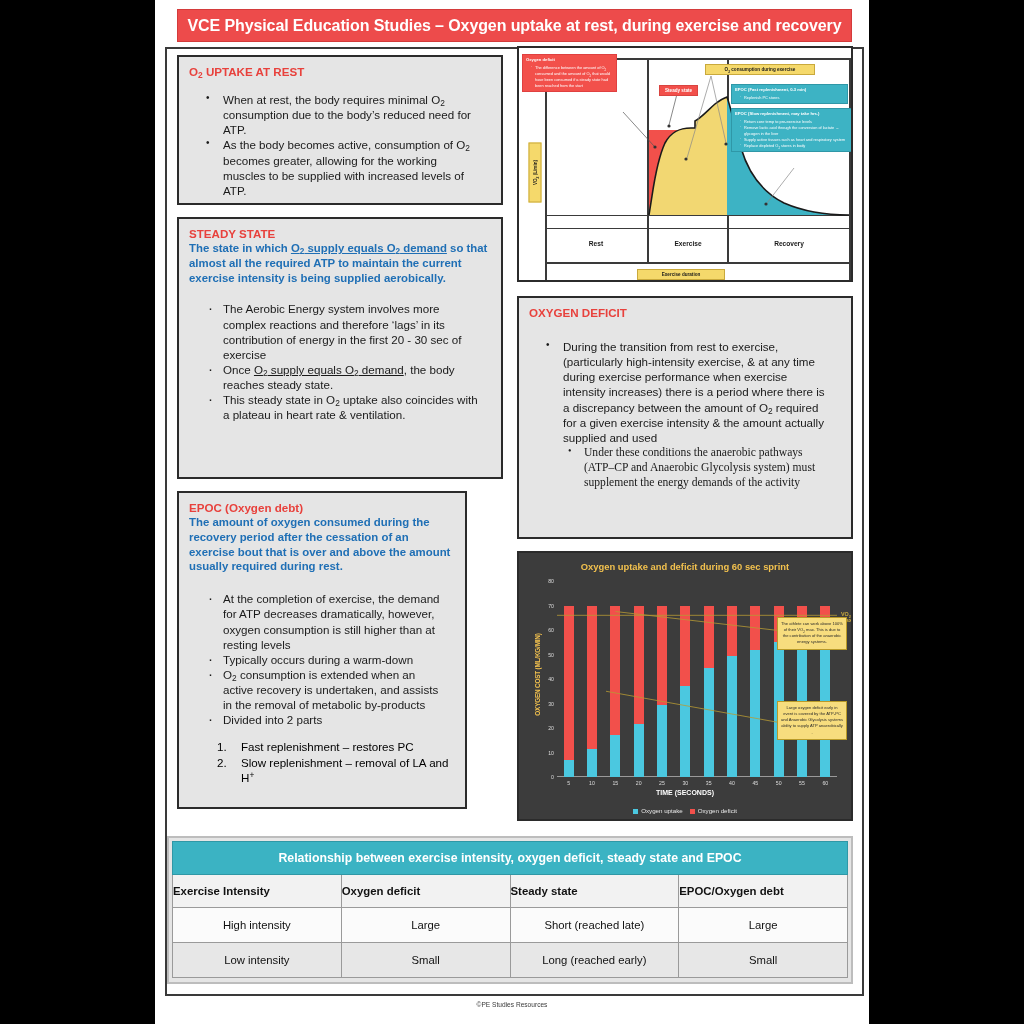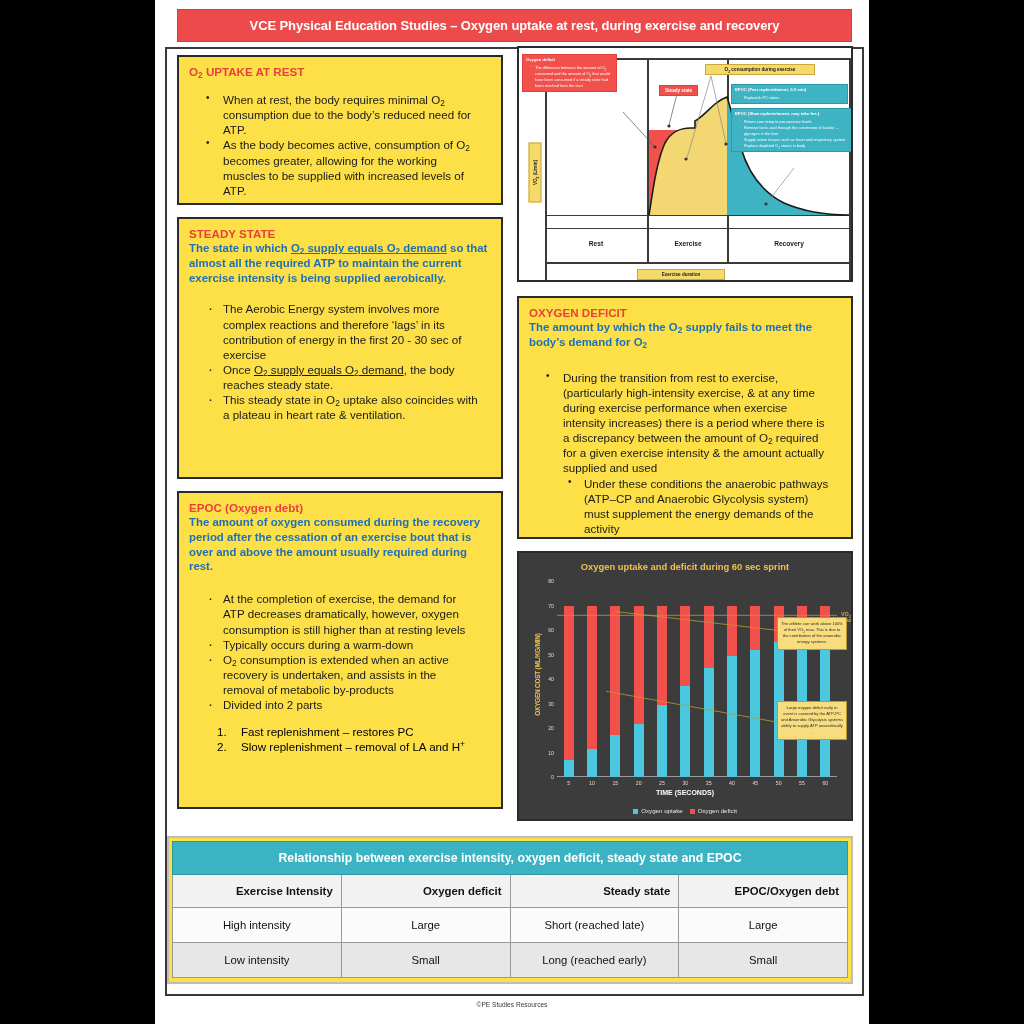--- a/index.html
+++ b/index.html
@@ -22,34 +22,34 @@
   }
   
   .title-bar {
     position: absolute;
     left: 22px; top: 9px; width: 675px; height: 33px;
     background: #ED4B4B;
     border: 1px solid #d43b3b;
     display: flex; align-items: center; justify-content: center;
     color: #fff;
     font-weight: bold;
-    font-size: 13px;
+    font-size: 16px;
     letter-spacing: -0.1px;
   }
   
   .frame {
     position: absolute;
     left: 10px; top: 47px; width: 699px; height: 949px;
     border: 2px solid #3a3a3a;
     background: #fff;
   }
   
   .card {
     position: absolute;
-    background: #fde047;
+    background: #e5e5e5;
     border: 2px solid #2b2b2b;
   }
   .card-head-red {
     color: #E8413C;
     font-weight: bold;
     font-size: 11.6px;
     margin: 0 0 1px 0;
   }
   .card-def-blue {
     color: #1F6FB5;
@@ -194,21 +194,21 @@
   
   #tablecard { left: 12px; top: 836px; width: 686px; height: 148px; }
   .tbl { width: 100%; border-collapse: collapse; table-layout: fixed; }
   .tbl .banner td {
     background: #3BB3C3; color: #fff; font-weight: bold;
     text-align: center; font-size: 12.3px; padding: 9px 4px;
     border: 1px solid #2f98a6;
   }
   .tbl th {
     background: #F2F2F2; color: #111; font-weight: bold;
-    font-size: 11.4px; text-align: right; padding: 10px 8px;
+    font-size: 11.4px; text-align: left; padding: 10px 0;
     border: 1px solid #9a9a9a;
   }
   .tbl td.cell {
     background: #FBFBFB; color: #111; font-size: 11.3px;
     text-align: center; padding: 11px 4px;
     border: 1px solid #9a9a9a;
   }
   .tbl tr.alt td.cell { background: #E7E7E7; }
   .footer-note {
     position: absolute; left: 0; right: 0; top: 1001px;
@@ -242,21 +242,21 @@
       <div class="card-def-blue">
         The state in which <span class="ul">O<sub>2</sub> supply equals O<sub>2</sub> demand</span> so that almost all the required ATP to maintain the current exercise intensity is being supplied aerobically.
       </div>
       <ul class="bl small-bullet" style="margin-top:16px;">
         <li>The Aerobic Energy system involves more complex reactions and therefore ‘lags’ in its contribution of energy in the first 20 - 30 sec of exercise</li>
         <li>Once <span class="ul">O<sub>2</sub> supply equals O<sub>2</sub> demand</span>, the body reaches steady state.</li>
         <li>This steady state in O<sub>2</sub> uptake also coincides with a plateau in heart rate &amp; ventilation.</li>
       </ul>
     </div>
 
-    <div class="card" style="left:22px; top:491px; width:326px; height:318px; padding:8px 10px 6px 10px;">
+    <div class="card" style="left:22px; top:491px; width:290px; height:318px; padding:8px 10px 6px 10px;">
       <div class="card-head-red">EPOC (Oxygen debt)</div>
       <div class="card-def-blue">The amount of oxygen consumed during the recovery period after the cessation of an exercise bout that is over and above the amount usually required during rest.</div>
       <ul class="bl small-bullet" style="margin-top:17px;">
         <li>At the completion of exercise, the demand for ATP decreases dramatically, however, oxygen consumption is still higher than at resting levels</li>
         <li>Typically occurs during a warm-down</li>
         <li>O<sub>2</sub> consumption is extended when an active recovery is undertaken, and assists in the removal of metabolic by-products</li>
         <li>Divided into 2 parts</li>
       </ul>
       <ol class="numlist" style="margin-left:22px; margin-top:0;">
         <li><span class="num">1.</span><span>Fast replenishment – restores PC</span></li>
@@ -338,26 +338,23 @@
         <div class="phase-label" style="left:26px; top:192px; width:102px;">Rest</div>
         <div class="phase-label" style="left:130px; top:192px; width:78px;">Exercise</div>
         <div class="phase-label" style="left:210px; top:192px; width:120px;">Recovery</div>
 
         <div class="lbl-yellow" style="left:118px; top:221px; width:88px;">Exercise duration</div>
       </div>
     </div>
 
     <div class="card" style="left:362px; top:296px; width:336px; height:243px; padding:8px 10px 6px 10px;">
       <div class="card-head-red">OXYGEN DEFICIT</div>
-      <div class="card-def-blue">
-        The amount by which the O<sub>2</sub> supply fails to meet the body’s demand for O<sub>2</sub>
-      </div>
       <ul class="bl" style="margin-top:20px;">
         <li>During the transition from rest to exercise, (particularly high-intensity exercise, &amp; at any time during exercise performance when exercise intensity increases) there is a period where there is a discrepancy between the amount of O<sub>2</sub> required for a given exercise intensity &amp; the amount actually supplied and used
-          <ul class="sub" style="margin-top:0;">
+          <ul class="sub" style="margin-top:0;font-family:Liberation Serif, serif;">
             <li>Under these conditions the anaerobic pathways (ATP–CP and Anaerobic Glycolysis system) must supplement the energy demands of the activity</li>
           </ul>
         </li>
       </ul>
     </div>
 
     <div class="card" id="barchart">
       <div class="bc">
         <div class="bc-title">Oxygen uptake and deficit during 60 sec sprint</div>
         <div class="bc-ylabel">OXYGEN COST (ML/KG/MIN)</div>

